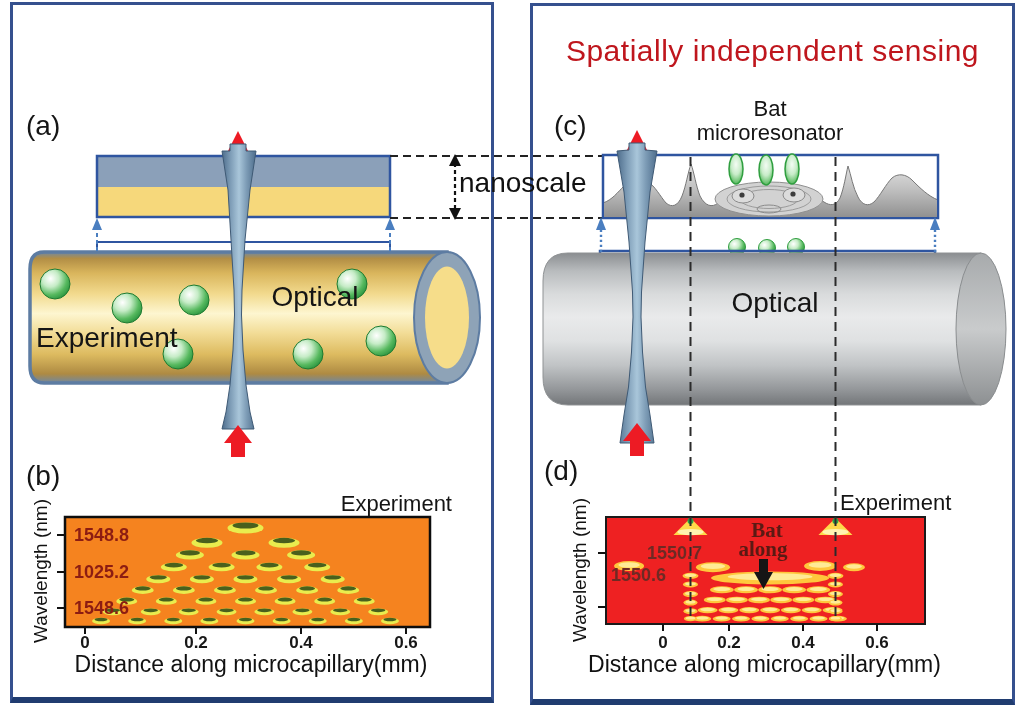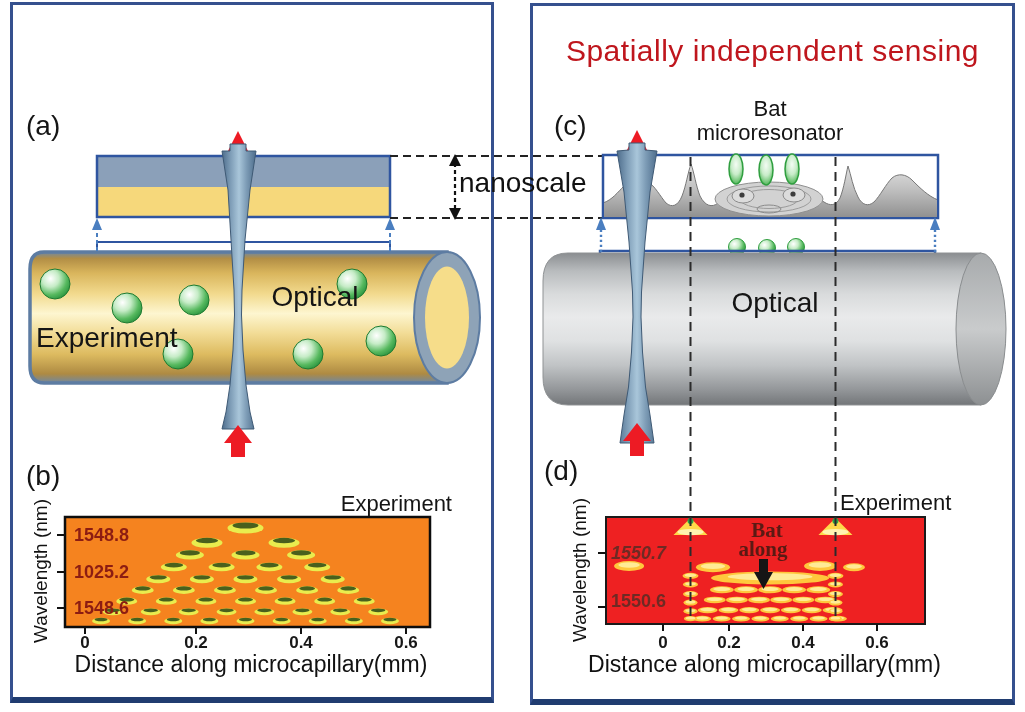--- a/index.html
+++ b/index.html
@@ -434,22 +434,22 @@
   <div class="txt ytickb" style="left:74px;top:562px;">1025.2</div>
   <div class="txt ytickb" style="left:74px;top:598px;">1548.6</div>
   <div class="txt xtick" style="left:55px;top:633px;">0</div>
   <div class="txt xtick" style="left:166px;top:633px;">0.2</div>
   <div class="txt xtick" style="left:271px;top:633px;">0.4</div>
   <div class="txt xtick" style="left:376px;top:633px;">0.6</div>
   <div class="txt xlab" style="left:62px;top:651px;width:378px;">Distance along microcapillary(mm)</div>
 
   <div class="txt exp" style="left:840px;top:490px;">Experiment</div>
   <div class="txt ylab" style="left:580px;top:570px;">Wavelength (nm)</div>
-  <div class="txt ytickd" style="left:611px;top:543px;font-style:italic;">1550.7</div>
-  <div class="txt ytickd" style="left:611px;top:591px;">1550.6</div>
+  <div class="txt ytickd" style="left:647px;top:543px;">1550.7</div>
+  <div class="txt ytickd" style="left:611px;top:565px;">1550.6</div>
   <div class="txt xtick" style="left:633px;top:633px;">0</div>
   <div class="txt xtick" style="left:699px;top:633px;">0.2</div>
   <div class="txt xtick" style="left:773px;top:633px;">0.4</div>
   <div class="txt xtick" style="left:847px;top:633px;">0.6</div>
   <div class="txt xlab" style="left:582px;top:651px;width:365px;">Distance along microcapillary(mm)</div>
   <div class="txt batmode" style="left:722px;top:521px;">Bat</div>
   <div class="txt batmode" style="left:718px;top:540px;">along</div>
 </div>
 
 </body></html>

